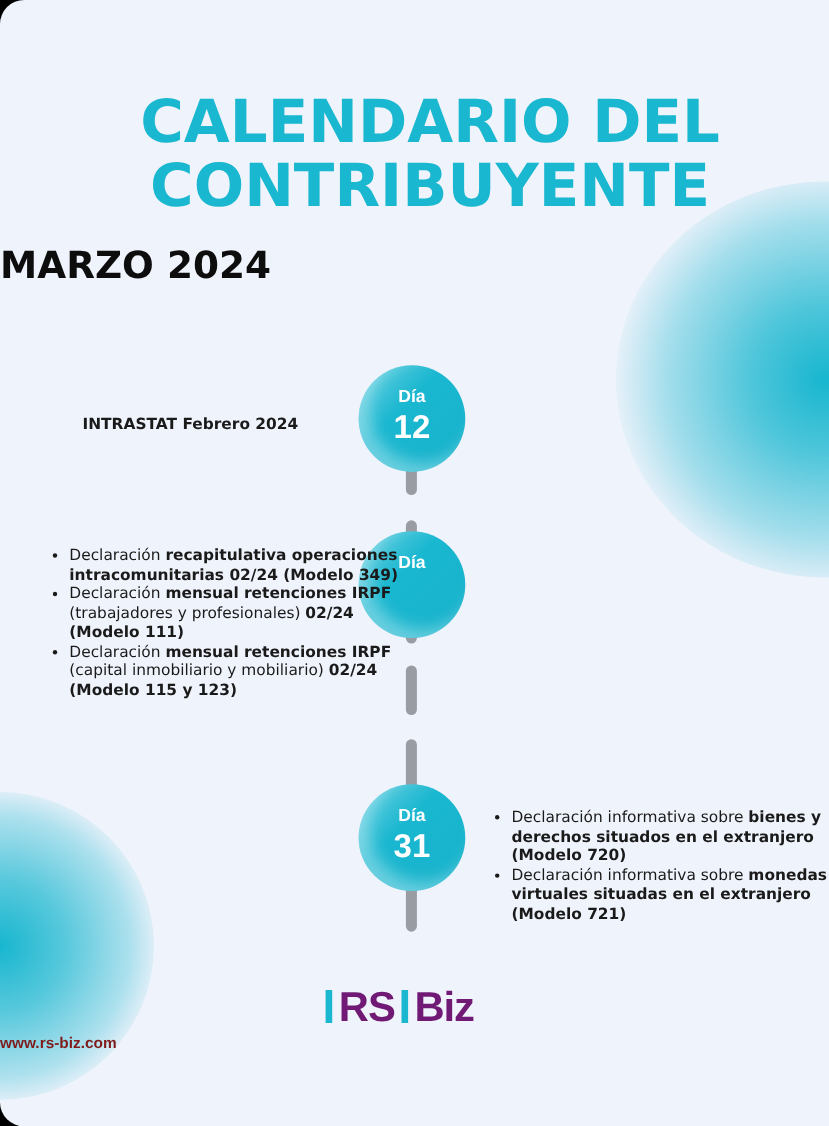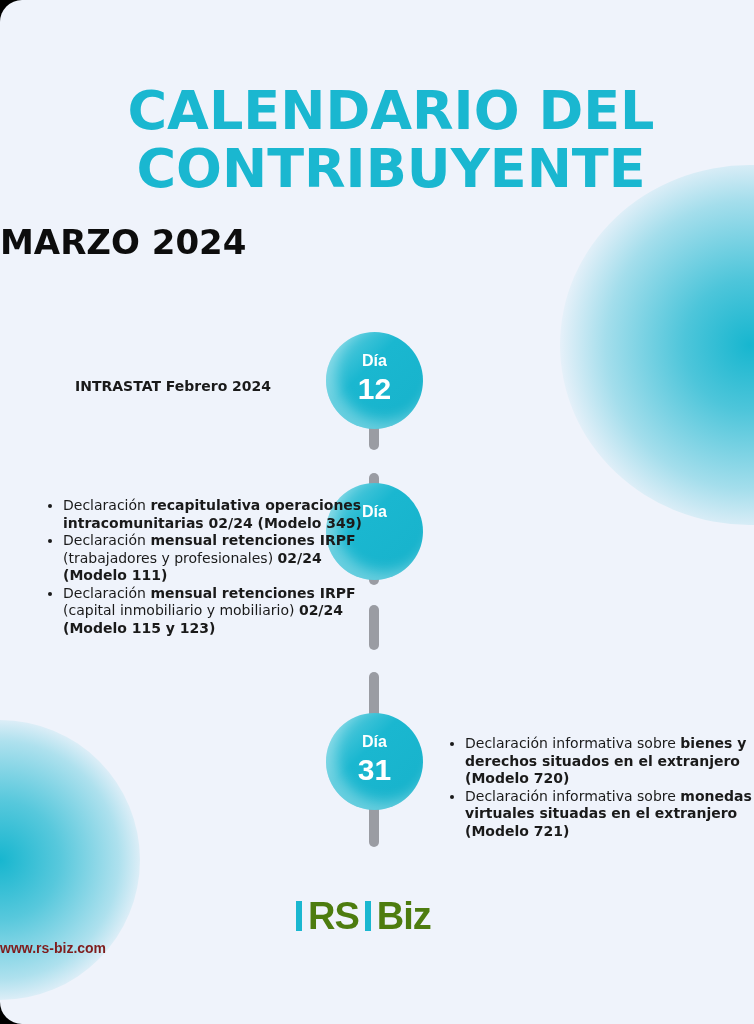--- a/index.html
+++ b/index.html
@@ -24,21 +24,21 @@
     font-family:"Liberation Sans", sans-serif; font-weight:bold; }
   .circle .dia { display:block; margin-top:20px; font-size:16px; }
   .circle .num { display:block; font-size:30px; margin-top:2px; }
   .plain { position:absolute; left:75px; top:378px; font-size:14px; font-weight:bold; }
   ul.list { position:absolute; margin:0; padding-left:28px; font-size:14px; line-height:17.5px; }
   ul.list li { margin:0; }
   ul.list b { font-weight:bold;text-align:right; }
   .list-20 { left:35px; top:497px; width:300px; }
   .list-31 { left:437px; top:735px; width:310px; }
   .logo { position:absolute; left:296px; top:896px; font-family:"Liberation Sans", sans-serif;
-    font-weight:bold; font-size:38px; color:#4d7c0f; letter-spacing:-1px; line-height:40px; }
+    font-weight:bold; font-size:38px; color:#701a75; letter-spacing:-1px; line-height:40px; }
   .logo .pipe { display:inline-block; width:6px; height:30px; background:#1ab7d0; vertical-align:-2px; margin:0 6px; }
   .logo .pipe:first-child { margin-left:0; }
   .url { position:absolute; left:0; right:0; top:940px; text-align:left; font-family:"Liberation Sans", sans-serif;
     font-weight:bold; font-size:14px; color:#7f1d1d; }
 </style>
 </head>
 <body>
 
 <div class="page">
   <div class="blob blob-right"></div>

